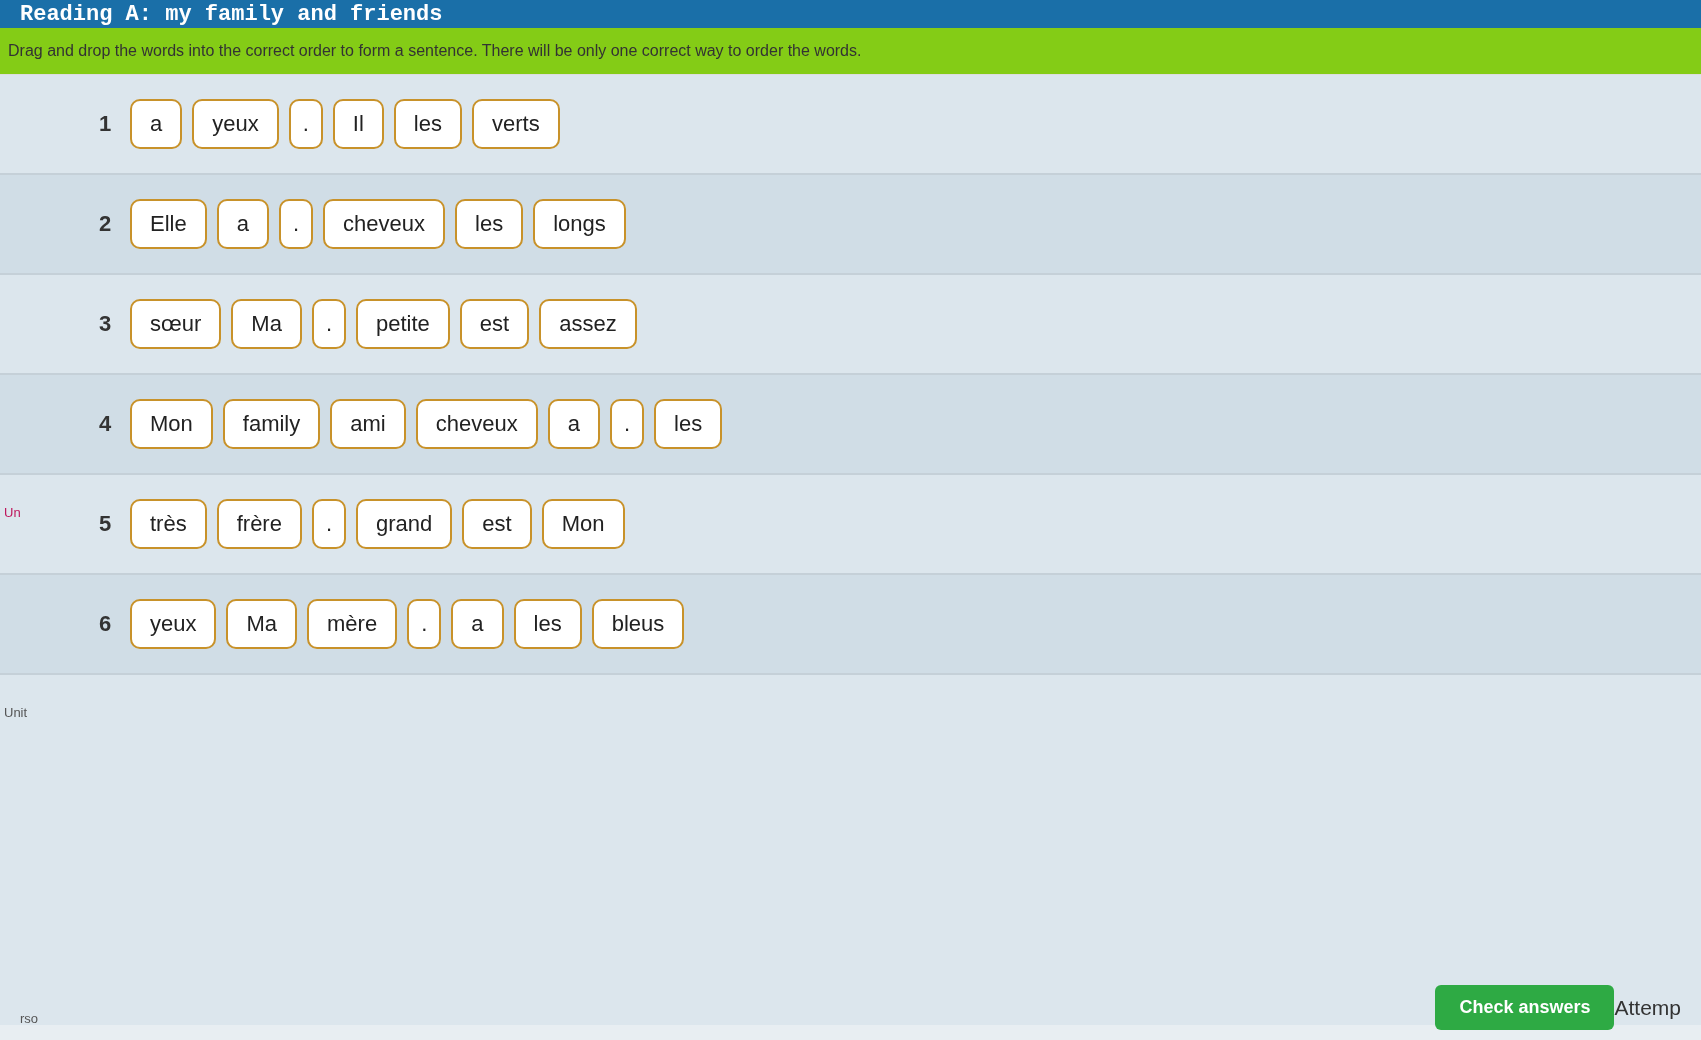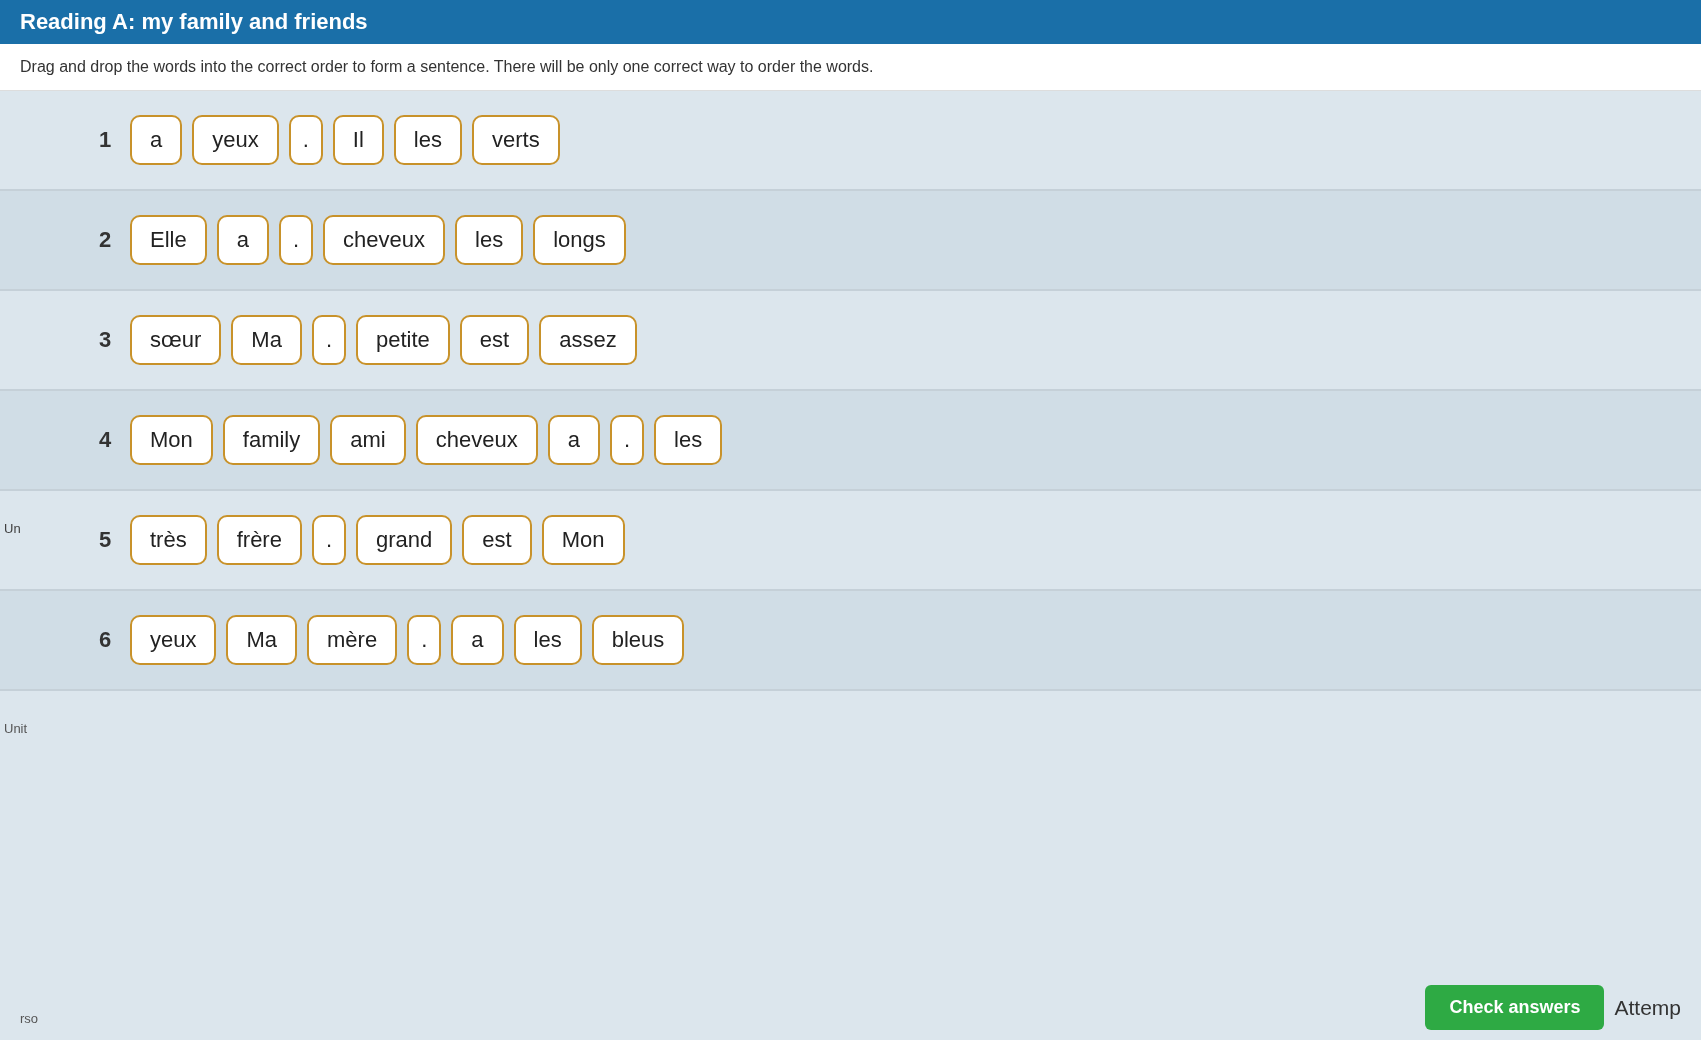--- a/index.html
+++ b/index.html
@@ -10,28 +10,29 @@
       min-height: 1040px;
       overflow: hidden;
     }
 
     .header-bar {
       background: #1a6fa8;
       color: white;
       font-size: 22px;
       font-weight: bold;
       padding: 10px 20px;
-      height: 44px;
-      display: flex;
-      align-items: center;
+      height: 28px;
+      display: flex;
+      align-items: center;
+      font-family: Liberation Mono, monospace;
     }
 
     .instruction {
-      background: #ffffff;
-      padding: 14px 20px;
+      background: #84cc16;
+      padding: 14px 8px;
       font-size: 16px;
       color: #333;
       border-bottom: 1px solid #ddd;
     }
 
     .main-content {
       display: flex;
       flex-direction: column;
       background: #dce6ed;
       min-height: calc(1040px - 90px);
@@ -89,21 +90,20 @@
 
     .footer-bar {
       position: fixed;
       bottom: 0;
       right: 0;
       width: 100%;
       display: flex;
       justify-content: flex-end;
       align-items: center;
       padding: 10px 20px;
-      gap: 10px;
       background: transparent;
     }
 
     .check-answers-btn {
       background: #2eaa44;
       color: white;
       border: none;
       border-radius: 6px;
       padding: 12px 24px;
       font-size: 18px;
@@ -114,21 +114,21 @@
     .attempt-label {
       font-size: 21px;
       color: #333;
     }
 
     .side-label-un {
       position: absolute;
       left: 4px;
       top: 430px;
       font-size: 13px;
-      color: #404040;
+      color: #be185d;
     }
 
     .side-label-unit {
       position: absolute;
       left: 4px;
       top: 630px;
       font-size: 13px;
       color: #555;
     }
 

